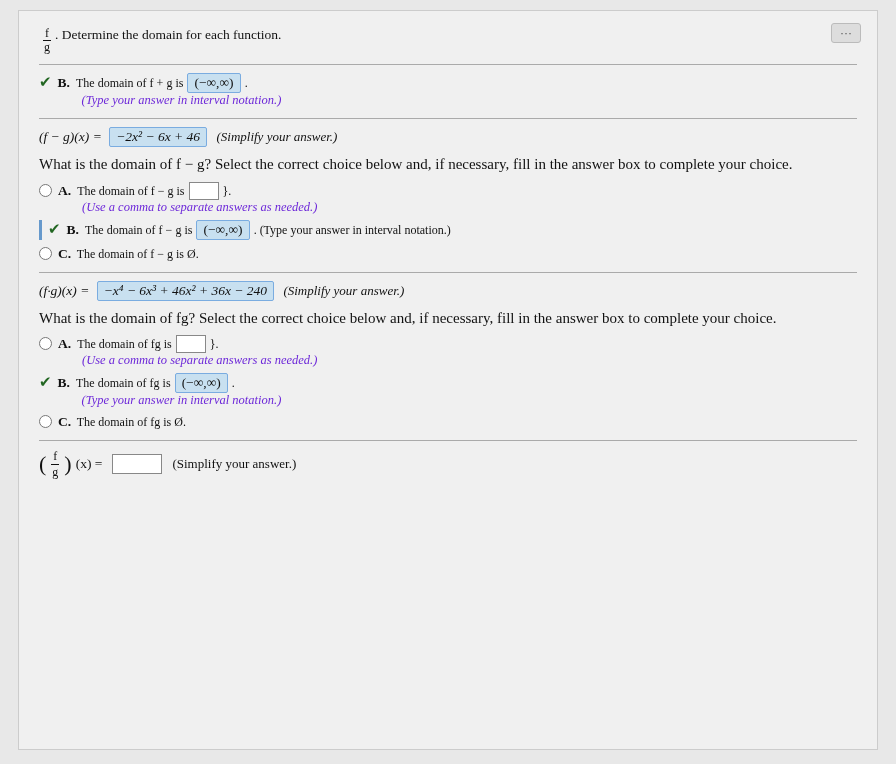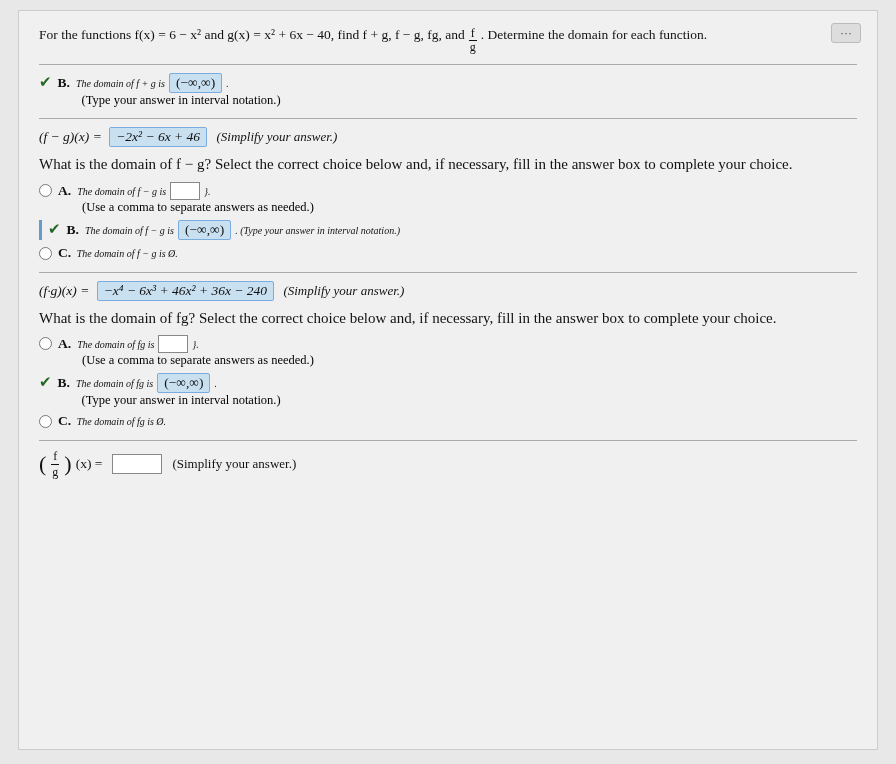--- a/index.html
+++ b/index.html
@@ -60,27 +60,27 @@
       height: 13px;
       accent-color: #444;
       cursor: pointer;
     }
     .option-label {
       font-weight: bold;
       font-size: 13.5px;
       margin-right: 2px;
     }
     .option-text {
-      font-size: 10px;
+      font-size: 12px;
       line-height: 1.5;
-      font-style: italic;
     }
     .sub-text {
       font-size: 12.5px;
-      color: #000000;
+      color: #6d28d9;
+      font-style: italic;
       margin-left: 0;
     }
     .math-result {
       font-size: 13.5px;
       margin: 8px 0 4px 0;
       font-style: italic;
     }
     .highlight-box {
       display: inline-block;
       background: #c8e0f0;
@@ -114,21 +114,20 @@
     }
   </style>
 </head>
 <body>
 
 <div class="page">
 
   <button class="dots-btn">···</button>
 
   <div class="top-line">
-    <span>For the functions f(x) = 6 − x² and g(x) = x² + 6x − 40, find f + g, f − g, fg, and</span>
     <span style="display:inline-flex;flex-direction:column;align-items:center;font-size:12px;margin:0 3px;vertical-align:middle;line-height:1.1;">
       <span style="border-bottom:1px solid #111;padding:0 2px;">f</span>
       <span style="padding:0 2px;">g</span>
     </span>
     <span>. Determine the domain for each function.</span>
   </div>
 
   <hr class="divider">
 
   <div class="section">

